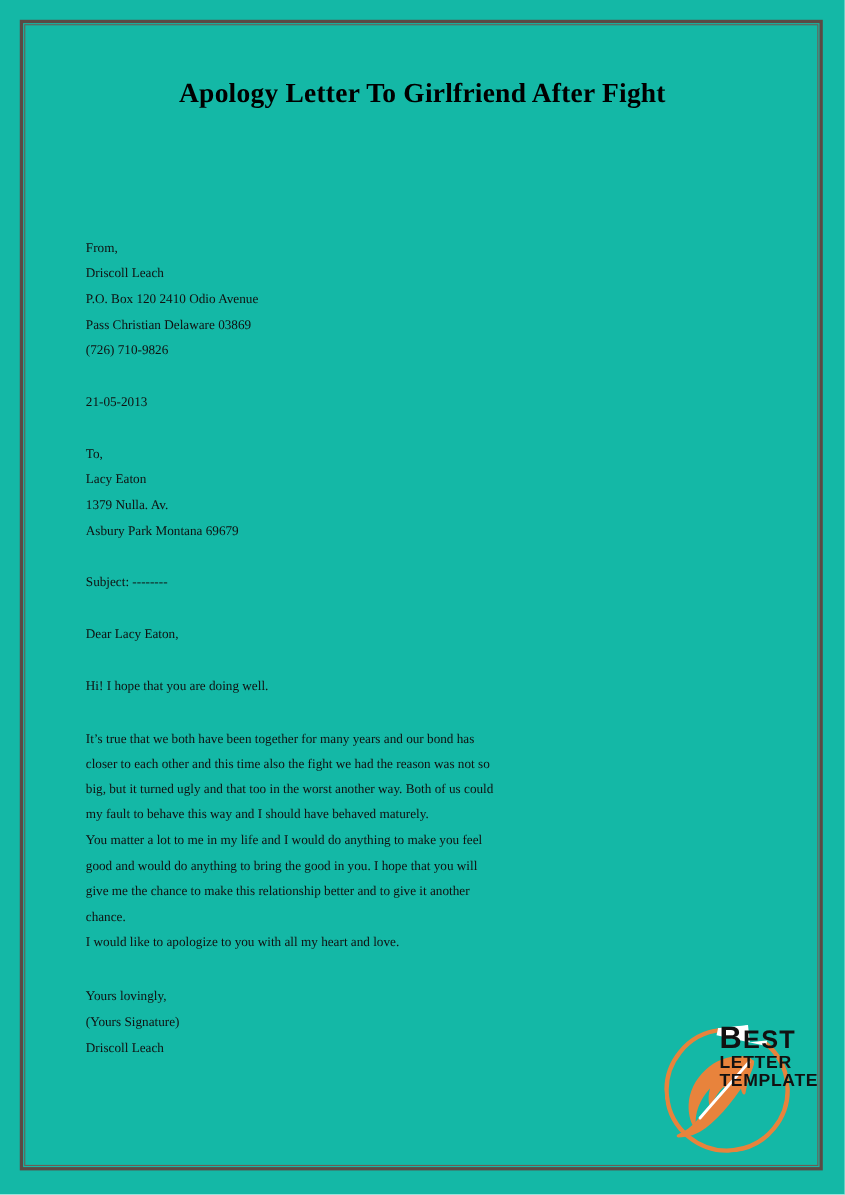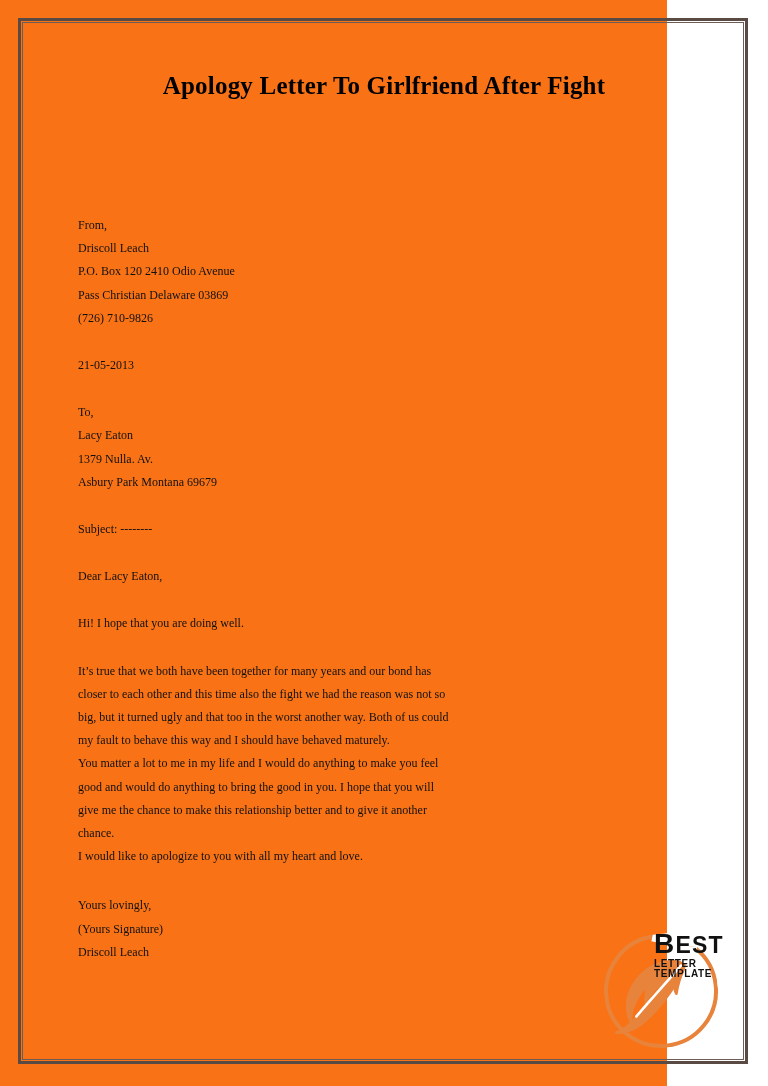--- a/index.html
+++ b/index.html
@@ -13,24 +13,23 @@
     font-family: "Liberation Serif", "DejaVu Serif", serif;
     color: #000000;
     position: relative;
     overflow: hidden;
   }
 
   
   .page {
     position: absolute;
     left: 0; top: 0;
-    width: 635px;
+    width: 768px;
     height: 1086px;
-    background: #f97316;
-    padding-left: 32px;
+    background: #14b8a6;
   }
   .frame-outer {
     position: absolute;
     left: 18px;
     top: 18px;
     width: 730px;
     height: 1046px;
     border: 3px solid #5a4a44;
     box-sizing: border-box;
   }
@@ -122,21 +121,21 @@
     color: #111111;
     line-height: 1;
   }
   .logo-text-best .cap { font-size: 28px; }
   .logo-text-sub {
     position: absolute;
     left: 56px;
     top: 43px;
     font-family: "Liberation Sans", sans-serif;
     font-weight: bold;
-    font-size: 10px;
+    font-size: 16px;
     letter-spacing: 0.6px;
     color: #111111;
     line-height: 1;
   }
 </style>
 </head>
 <body>
 
 <div class="page">
 

